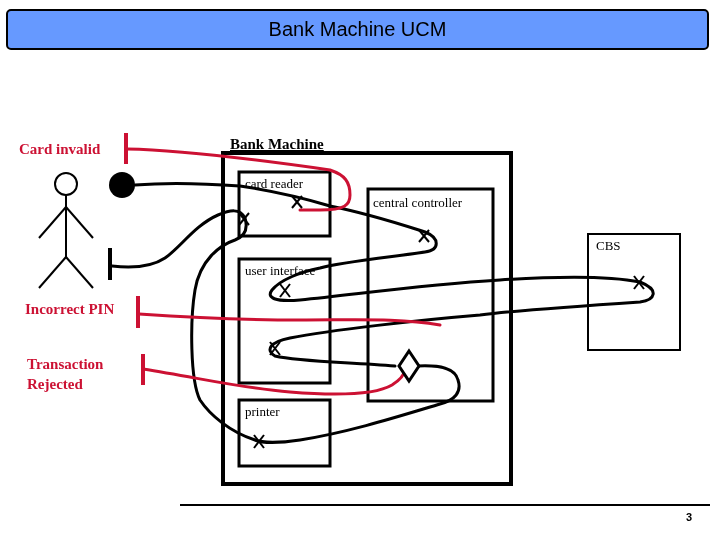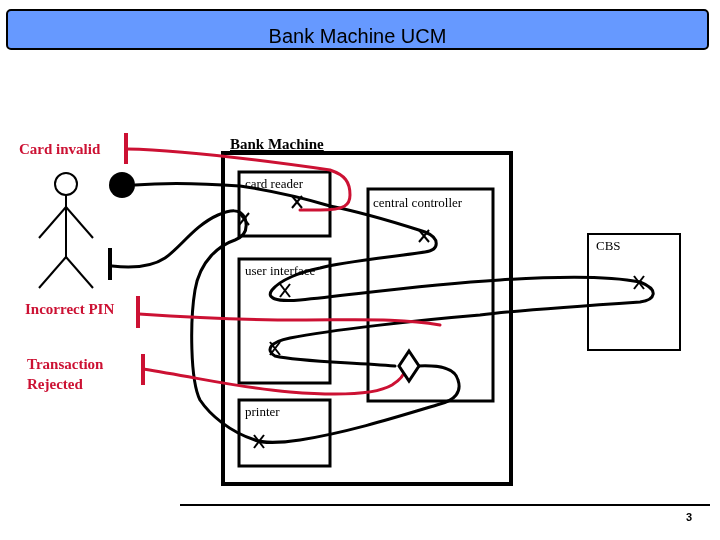--- a/index.html
+++ b/index.html
@@ -1,20 +1,20 @@
 <!DOCTYPE html>
 <html><head>
   <meta charset="utf-8">
   <style>
     html, body { margin: 0; padding: 0; background: #ffffff; }
     body { width: 720px; height: 540px; position: relative; overflow: hidden; font-family: "Liberation Serif", serif; }
     .title-bar {
       position: absolute; left: 6px; top: 9px; width: 703px; height: 41px;
       background: #6699ff; border: 2px solid #000; border-radius: 5px; box-sizing: border-box;
-      display: flex; align-items: flex-end; justify-content: center;
+      display: flex; align-items: center; justify-content: center;
     }
     .title-text { font-family: "Liberation Sans", sans-serif; font-size: 20px; color: #000; letter-spacing: 0px; }
     svg#diagram { position: absolute; left: 0; top: 0; }
     .footer-rule { position: absolute; left: 180px; top: 504px; width: 530px; height: 2px; background: #000; }
     .page-num { position: absolute; left: 686px; top: 511px; font-family: "Liberation Sans", sans-serif; font-size: 11px; font-weight: bold; color: #000; }
   </style>
 </head>
 <body>
 
 <div class="title-bar">

